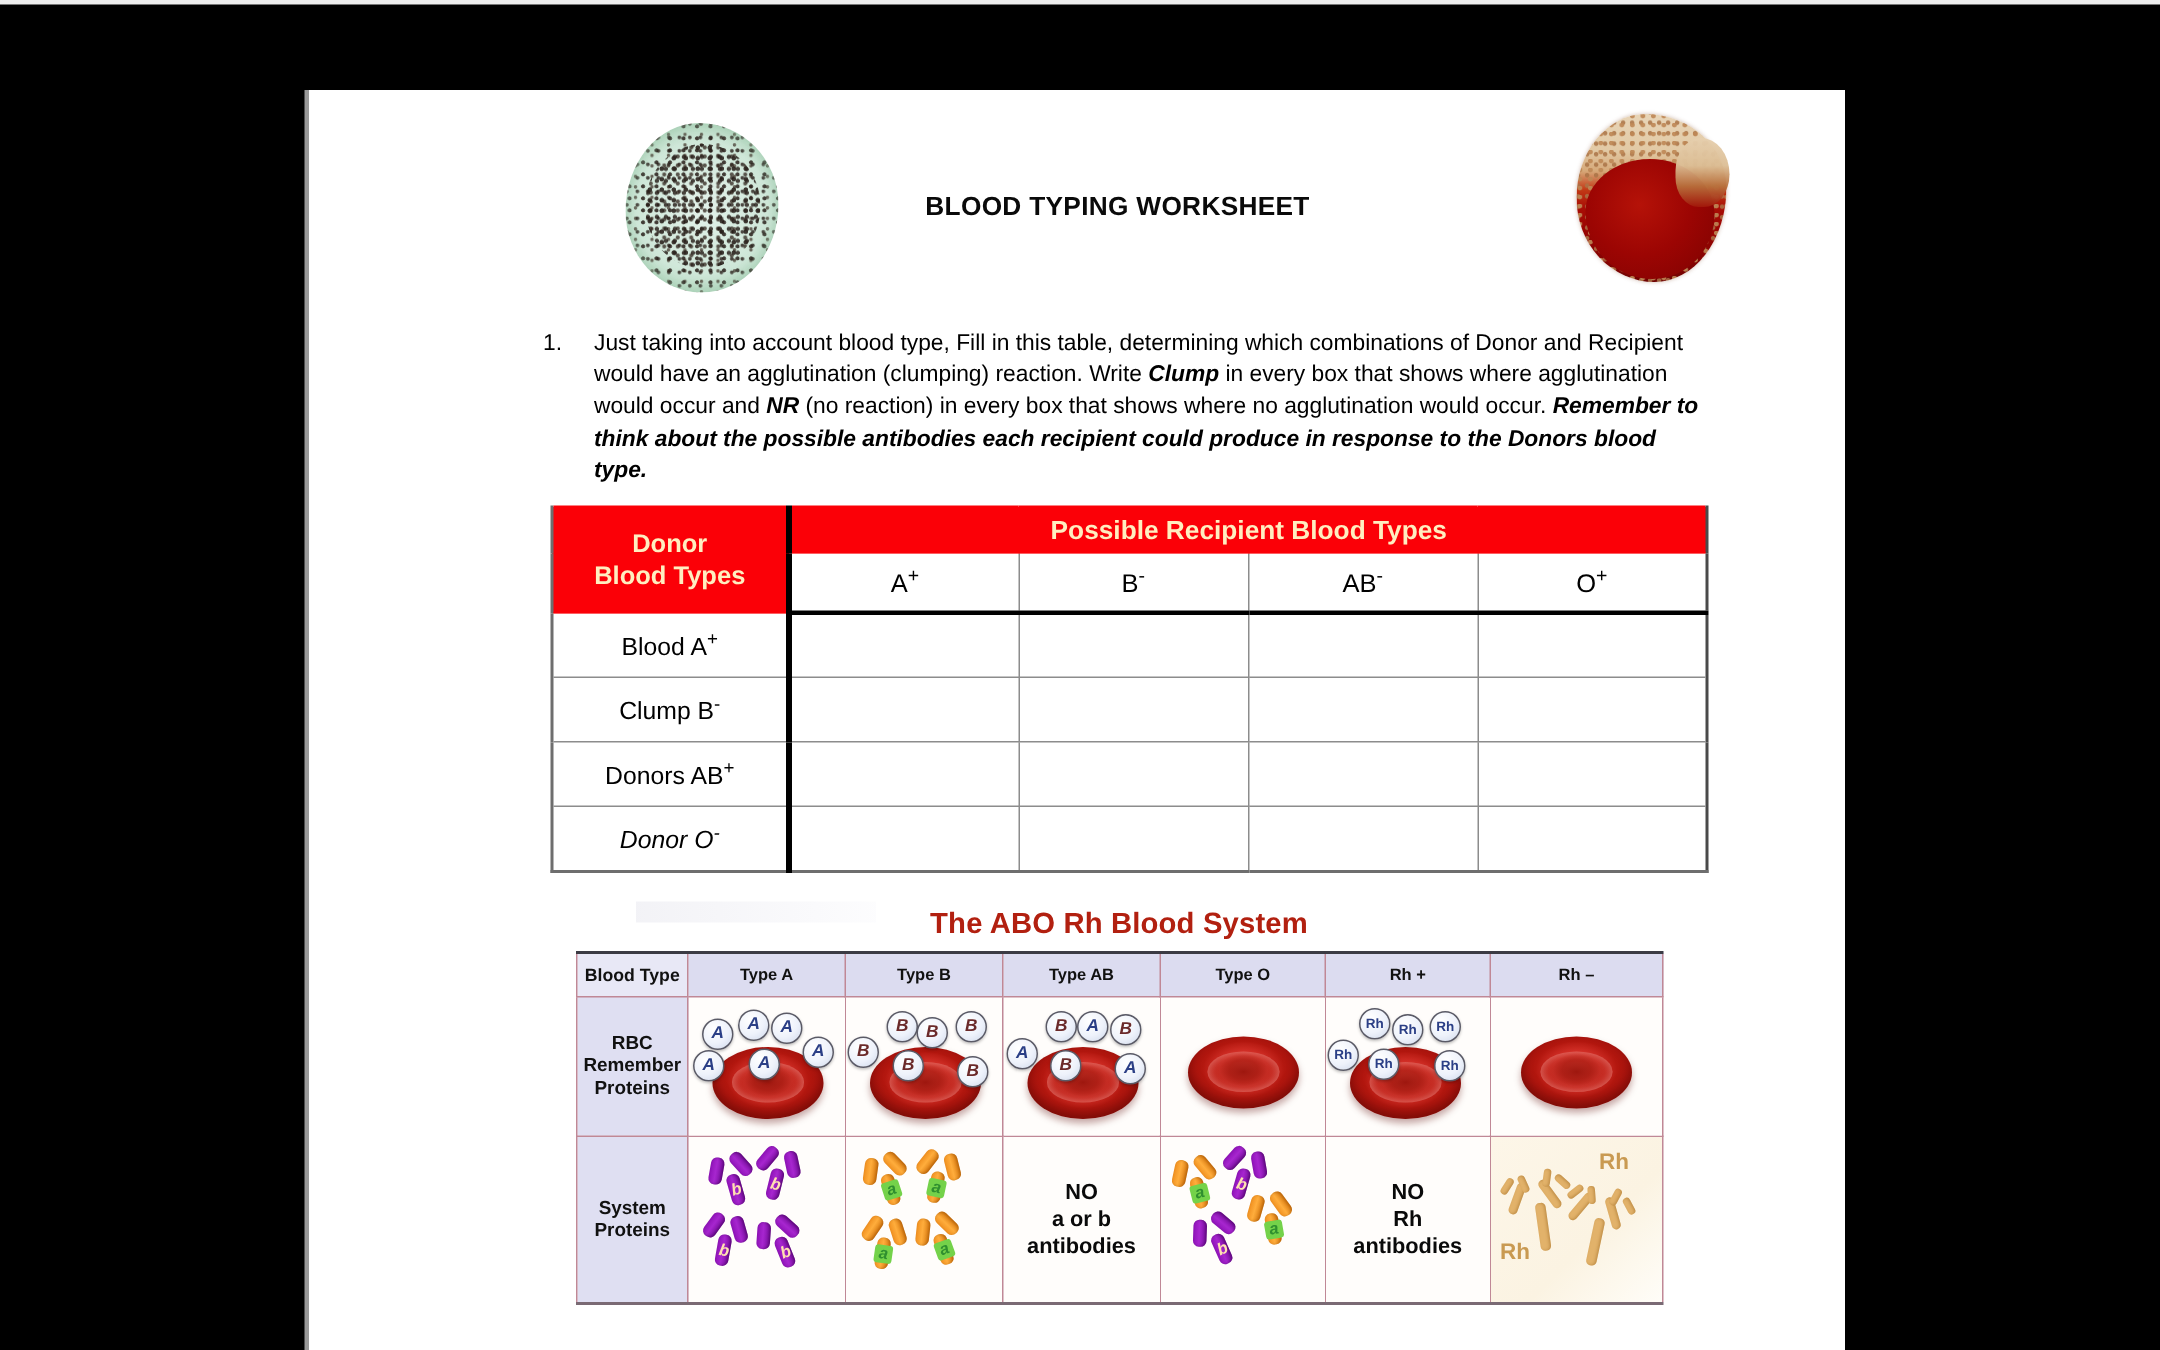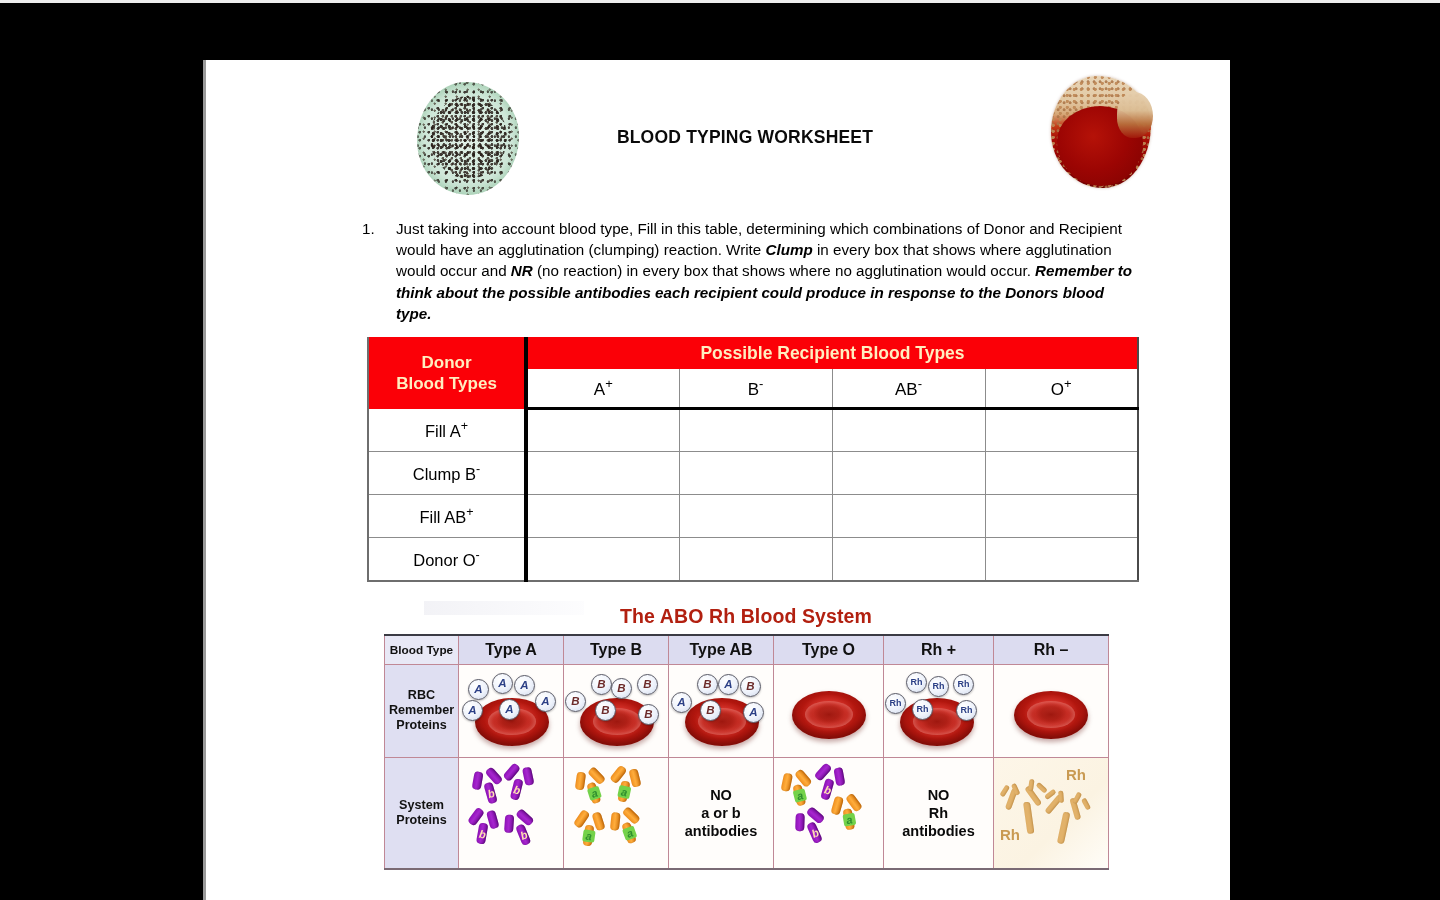--- a/index.html
+++ b/index.html
@@ -131,21 +131,21 @@
   .type-head sup { font-size: 13px; }
   .donor-cell {
     text-align: center; vertical-align: middle;
     font-size: 16.5px; height: 43px; background: #fff;
   }
   .donor-cell sup { font-size: 12.5px; }
   .answer-cell { background: #fff; height: 43px; }
   .thickleft { border-left: 4px solid #000 !important; }
   .outer-left { border-left: 2px solid #6e6e6e !important; }
   .outer-right { border-right: 2px solid #4a4a4a !important; }
-  .outer-bottom { border-bottom: 2px solid #6e6e6e !important; }
+  .outer-bottom { border-bottom: 2px solid #6e6e6e !important; font-style: italic; }
 
   
   #abo-figure {
     position: absolute; left: 178px; top: 545px; width: 724px;
   }
   #abo-title {
     text-align: center; font-size: 19.5px; font-weight: bold;
     color: #b22010; letter-spacing: .1px; margin-bottom: 6px;
     font-family: "Liberation Sans", sans-serif;
   }
@@ -154,21 +154,21 @@
     background: linear-gradient(to right, rgba(190,190,210,.35), rgba(225,225,240,.15));
     opacity: .55;
   }
   #abo-table {
     width: 724px; border-collapse: collapse; table-layout: fixed;
     border-top: 2px solid #3b3b44; border-bottom: 2px solid #7a6a74; border-radius: 23px;
   }
   #abo-table td { border: 1px solid #c08896; padding: 0; vertical-align: middle; }
   .abo-colhead {
     background: #dcdcf0; text-align: center; font-weight: bold;
-    font-size: 16px; height: 29px; color: #111;
+    font-size: 11px; height: 29px; color: #111;
   }
   .abo-corner { background: #e8e8f6; font-size: 11.8px; font-weight: bold; }
   .abo-rowlabel {
     background: #dfdff2; text-align: center; font-weight: bold;
     font-size: 12.6px; line-height: 15px; color: #111; width: 74px;
   }
   .abo-cell { background: #fffdfb; height: 93px; position: relative; }
   .abo-cell.plasma { height: 112px; }
   .abo-text {
     text-align: center; font-weight: bold; font-size: 14.5px; line-height: 18px;
@@ -280,35 +280,35 @@
           <td class="recipient-head thickleft outer-right" colspan="4">Possible Recipient Blood Types</td>
         </tr>
         <tr>
           <td class="type-head thickleft"><span>A</span><sup>+</sup></td>
           <td class="type-head"><span>B</span><sup>-</sup></td>
           <td class="type-head"><span>AB</span><sup>-</sup></td>
           <td class="type-head outer-right"><span>O</span><sup>+</sup></td>
         </tr>
 
         <tr>
-          <td class="donor-cell outer-left"><span>Fill A</span><sup>+</sup></td>
+          <td class="donor-cell outer-left"><span>Blood A</span><sup>+</sup></td>
           <td class="answer-cell thickleft"></td>
           <td class="answer-cell"></td>
           <td class="answer-cell"></td>
           <td class="answer-cell outer-right"></td>
         </tr>
         <tr>
           <td class="donor-cell outer-left"><span>Clump B</span><sup>-</sup></td>
           <td class="answer-cell thickleft"></td>
           <td class="answer-cell"></td>
           <td class="answer-cell"></td>
           <td class="answer-cell outer-right"></td>
         </tr>
         <tr>
-          <td class="donor-cell outer-left"><span>Fill AB</span><sup>+</sup></td>
+          <td class="donor-cell outer-left"><span>Donors AB</span><sup>+</sup></td>
           <td class="answer-cell thickleft"></td>
           <td class="answer-cell"></td>
           <td class="answer-cell"></td>
           <td class="answer-cell outer-right"></td>
         </tr>
         <tr>
           <td class="donor-cell outer-left outer-bottom"><span>Donor O</span><sup>-</sup></td>
           <td class="answer-cell thickleft outer-bottom"></td>
           <td class="answer-cell outer-bottom"></td>
           <td class="answer-cell outer-bottom"></td>

